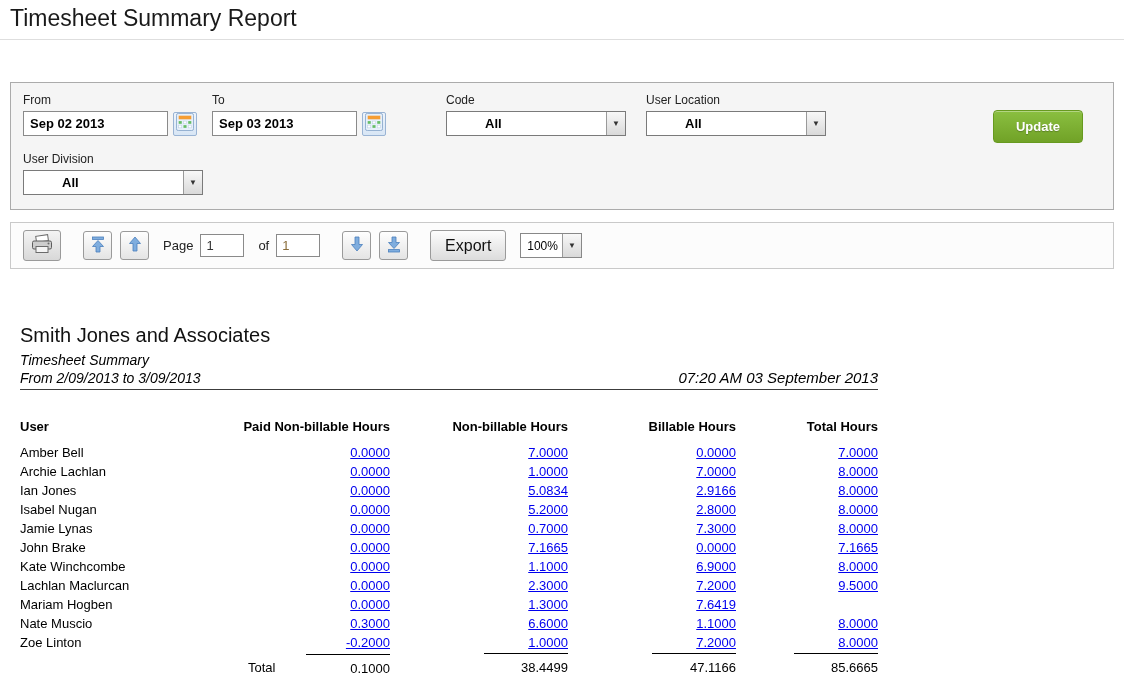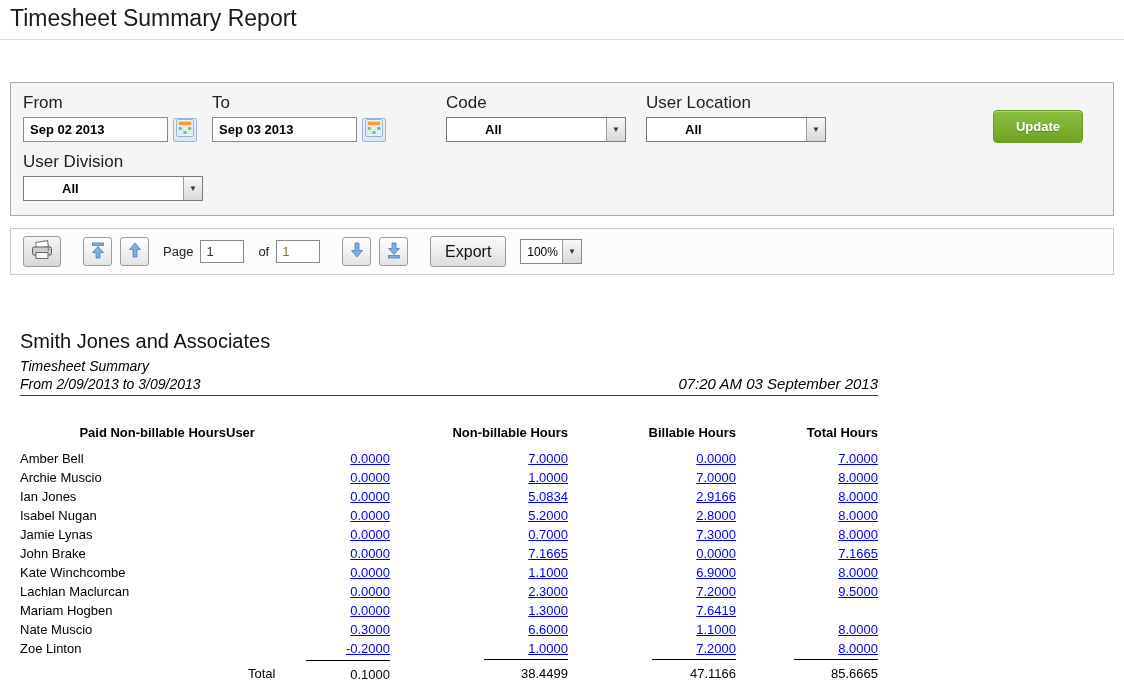--- a/index.html
+++ b/index.html
@@ -9,21 +9,21 @@
   
   .page-header { padding: 5px 0 7px 10px; border-bottom: 1px solid #dedede; }
   .page-header h1 { font-size: 23px; font-weight: 400; color: #1a1a1a; letter-spacing: 0; }
 
   
   .filter-panel { margin: 42px 10px 0 10px; background: #f5f5f5; border: 1px solid #ababab;
                   padding: 10px 12px 14px 12px; }
   .filter-row { display: flex; align-items: flex-start; }
   .filter-row + .filter-row { margin-top: 9px; }
   .fgroup { display: flex; flex-direction: column; }
-  .flabel { font-size: 17px; color: #222; margin-bottom: 4px; }
+  .flabel { font-size: 12px; color: #222; margin-bottom: 4px; }
   .finput-wrap { display: flex; align-items: center; }
   .txt { height: 25px; border: 1px solid #8a8a8a; background: #fff; font-family: inherit;
          font-size: 13px; font-weight: 700; padding: 0 6px; color: #000; }
   .date-txt { width: 145px; }
   .cal-btn { width: 24px; height: 24px; margin-left: 5px; border: 1px solid #9ab4d4; border-radius: 2px;
              background: linear-gradient(#eef4fb,#d8e6f5); display: flex; align-items: center;
              justify-content: center; cursor: pointer; padding: 0; }
   .fake-select { display: flex; align-items: stretch; width: 180px; height: 25px; border: 1px solid #7a7a7a;
                  background: #fff; cursor: pointer; padding-left: 32px; }
   .fake-select .sel-value { flex: 1; font-size: 13px; font-weight: 700; padding: 4px 0 0 6px; }
@@ -222,38 +222,38 @@
 <div class="report">
   <div class="company">Smith Jones and Associates</div>
   <div class="rep-sub">Timesheet Summary</div>
   <div class="rep-range-row">
     <span>From 2/09/2013 to 3/09/2013</span>
     <span class="rep-ts">07:20 AM 03 September 2013</span>
   </div>
 
   <div class="ttable">
     <div class="trow thead">
+      <span class="c c-user">User</span>
       <span class="c">Paid Non-billable Hours</span>
-      <span class="c c-user">User</span>
       <span class="c">Non-billable Hours</span>
       <span class="c">Billable Hours</span>
       <span class="c">Total Hours</span>
     </div>
 
     <div id="rows-host">
       <div class="trow">
         <span class="c c-user">Amber Bell</span>
         <span class="c"><a class="val">0.0000</a></span>
         <span class="c"><a class="val">7.0000</a></span>
         <span class="c"><a class="val">0.0000</a></span>
         <span class="c"><a class="val">7.0000</a></span>
       </div>
 
       <div class="trow">
-        <span class="c c-user">Archie Muscio</span>
+        <span class="c c-user">Archie Lachlan</span>
         <span class="c"><a class="val">0.0000</a></span>
         <span class="c"><a class="val">1.0000</a></span>
         <span class="c"><a class="val">7.0000</a></span>
         <span class="c"><a class="val">8.0000</a></span>
       </div>
 
       <div class="trow">
         <span class="c c-user">Ian Jones</span>
         <span class="c"><a class="val">0.0000</a></span>
         <span class="c"><a class="val">5.0834</a></span>

